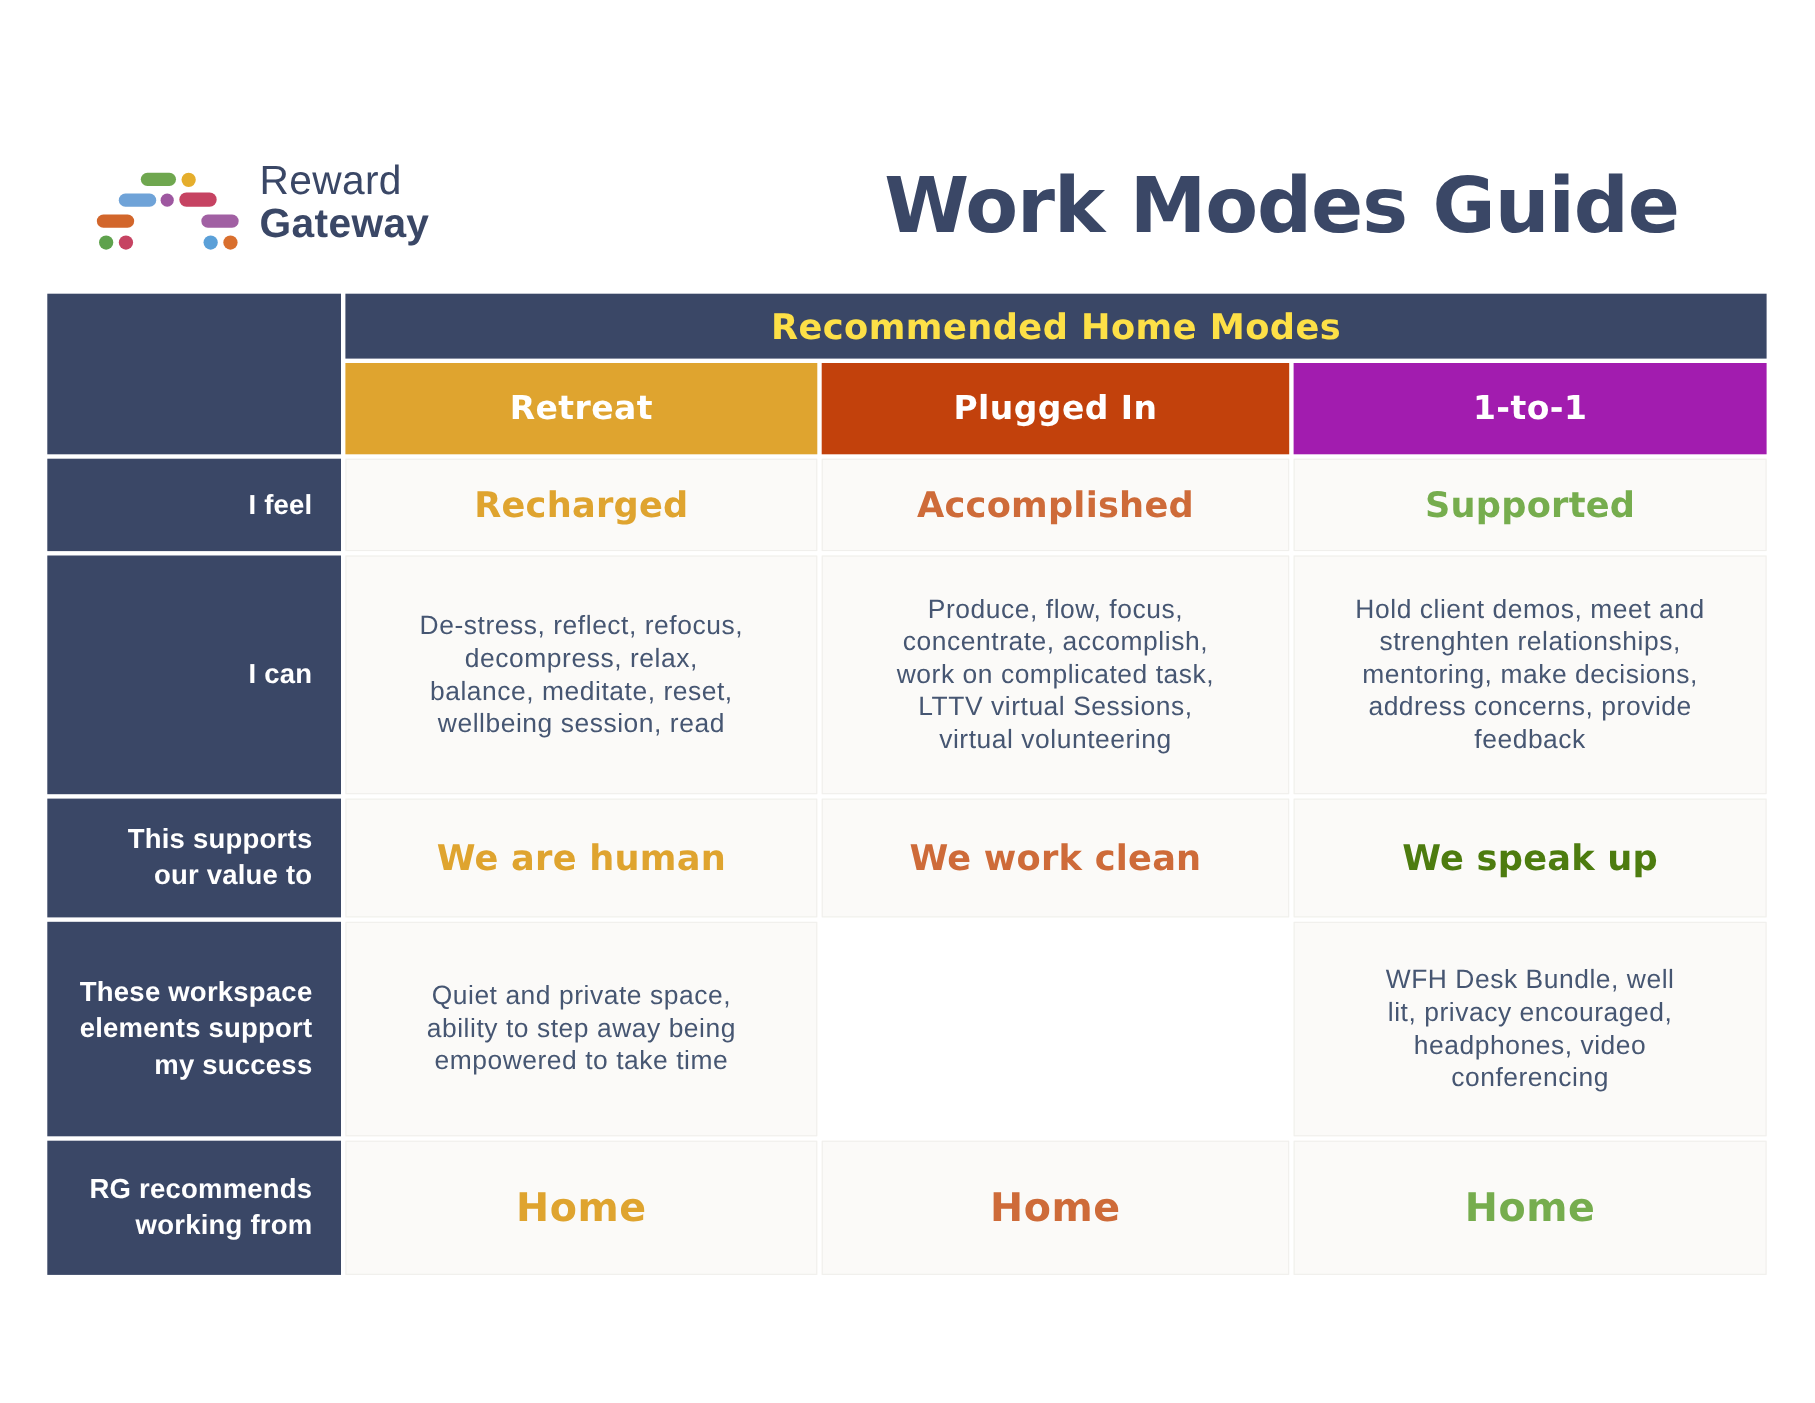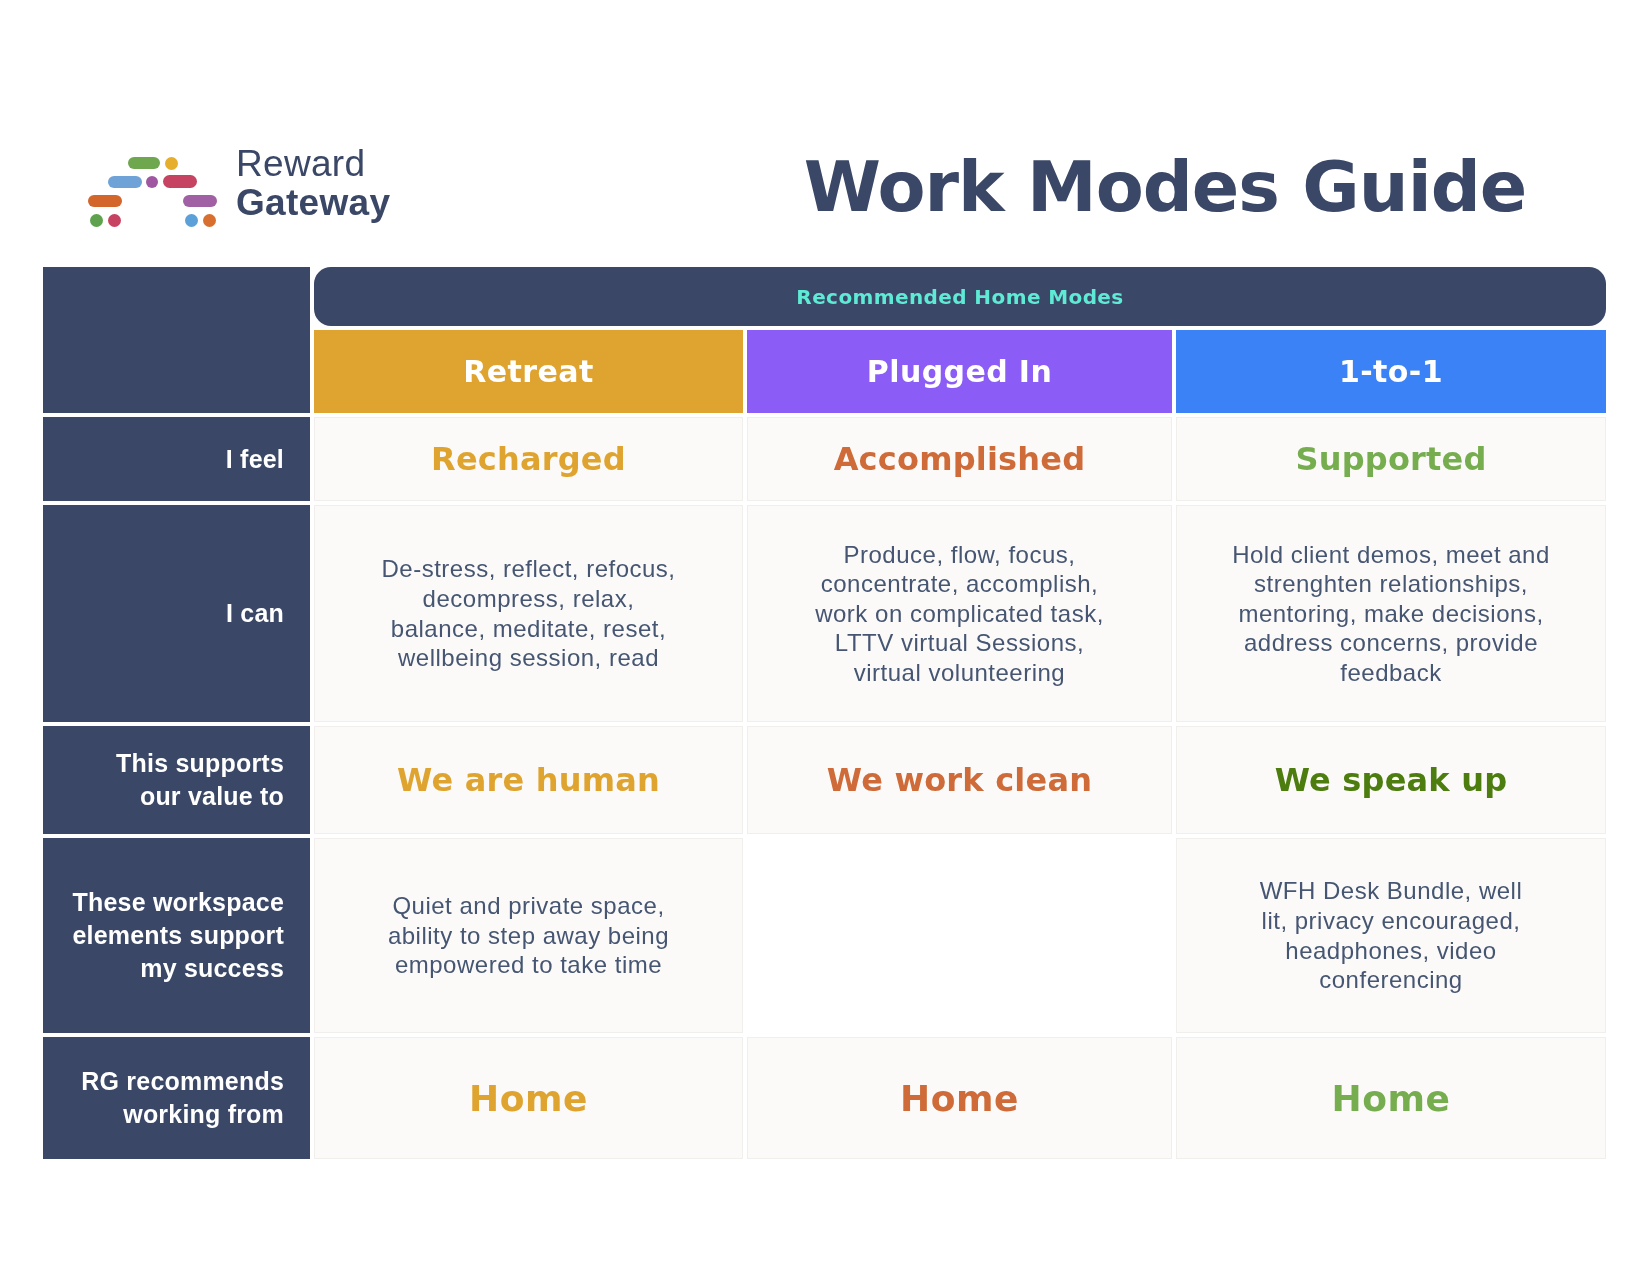--- a/index.html
+++ b/index.html
@@ -37,21 +37,21 @@
     grid-template-columns:267px 429px 425px 430px;
     grid-template-rows:59px 83px 84px 217px 108px 195px 122px;
     gap:4px;
   }
   .gc1{grid-column:1}.gc2{grid-column:2}.gc3{grid-column:3}.gc4{grid-column:4}.gr2{grid-row:2}.gr3{grid-row:3}.gr4{grid-row:4}
   .gr5{grid-row:5}.gr6{grid-row:6}.gr7{grid-row:7}
   .navy{background:#3a4766;}
   .corner-block{grid-column:1;grid-row:1/3;}
   .group-header{
     grid-column:2/5;grid-row:1;display:flex;align-items:center;justify-content:center;
-    color:#5eead4;font-family:"DejaVu Sans",sans-serif;font-weight:700;font-size:20px;letter-spacing:.4px;border-radius:17px;
+    color:#fde047;font-family:"DejaVu Sans",sans-serif;font-weight:700;font-size:32px;letter-spacing:.4px;
   }
   .mode-header{
     display:flex;align-items:center;justify-content:center;color:#ffffff;
     font-family:"DejaVu Sans",sans-serif;font-weight:700;font-size:30px;letter-spacing:.4px;
   }
   .row-label{
     display:flex;align-items:center;justify-content:flex-end;text-align:right;
     color:#ffffff;font-weight:700;font-size:25px;line-height:1.32;
     padding-right:26px;padding-left:8px;white-space:pre-line;letter-spacing:.2px;
   }
@@ -90,22 +90,22 @@
 
 <div class="page-title">Work Modes Guide</div>
 
 <div class="modes-table">
 
   <div class="navy corner-block"></div>
 
   <div class="navy group-header">Recommended Home Modes</div>
 
   <div class="mode-header gc2 gr2" style="background-color: rgb(223, 164, 47);">Retreat</div>
-  <div class="mode-header gc3 gr2" style="background-color: #8b5cf6;">Plugged In</div>
-  <div class="mode-header gc4 gr2" style="background-color: #3b82f6;">1-to-1</div>
+  <div class="mode-header gc3 gr2" style="background-color: #c2410c;">Plugged In</div>
+  <div class="mode-header gc4 gr2" style="background-color: #a21caf;">1-to-1</div>
 
   <div class="navy row-label gc1 gr3">I feel</div>
   <div class="cell accent gc2 gr3" style="color: rgb(223, 164, 47);">Recharged</div>
   <div class="cell accent gc3 gr3" style="color: rgb(206, 107, 57);">Accomplished</div>
   <div class="cell accent gc4 gr3" style="color: rgb(118, 173, 78);">Supported</div>
 
   <div class="navy row-label gc1 gr4">I can</div>
   <div class="cell body gc2 gr4">De-stress, reflect, refocus,
 decompress, relax,
 balance, meditate, reset,

